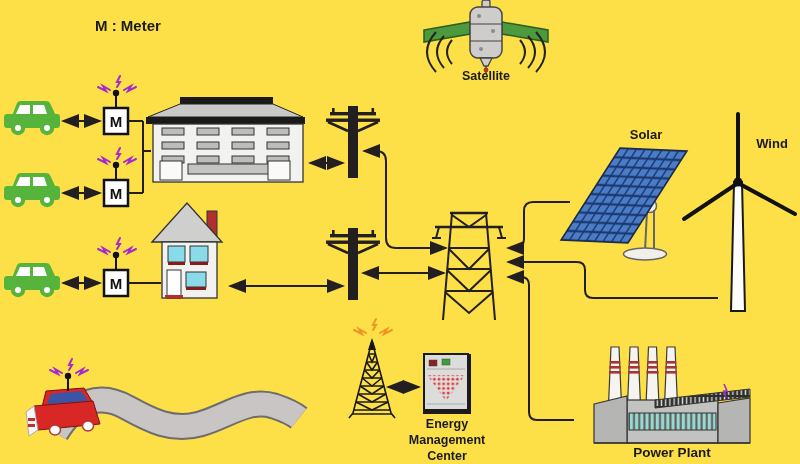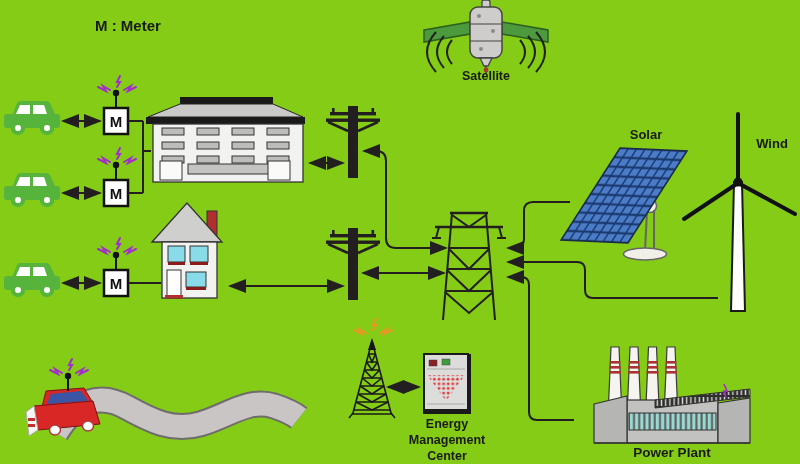--- a/index.html
+++ b/index.html
@@ -1,16 +1,16 @@
 <!DOCTYPE html>
 <html><head>
 <meta charset="utf-8">
 <style>
   html,body{margin:0;padding:0;background:#fff;}
-  #stage{position:relative;width:800px;height:464px;background:#84cc16;overflow:hidden;
+  #stage{position:relative;width:800px;height:464px;background:#fde047;overflow:hidden;
          font-family:"Liberation Sans",sans-serif;}
   svg{position:absolute;left:0;top:0;}
   .lbl{font:bold 13px "Liberation Sans",sans-serif;fill:#1a1a1a;text-anchor:middle;}
   .lbl-big{font:bold 15px "Liberation Sans",sans-serif;fill:#1a1a1a;text-anchor:start;}
   .lbl-sat{font:bold 12.5px "Liberation Sans",sans-serif;fill:#1a1a1a;text-anchor:middle;}
   .mtxt{font:bold 15px "Liberation Sans",sans-serif;fill:#111;text-anchor:middle;}
   .wire{stroke:#231f20;stroke-width:2;fill:none;}
 </style>
 </head>
 <body>

